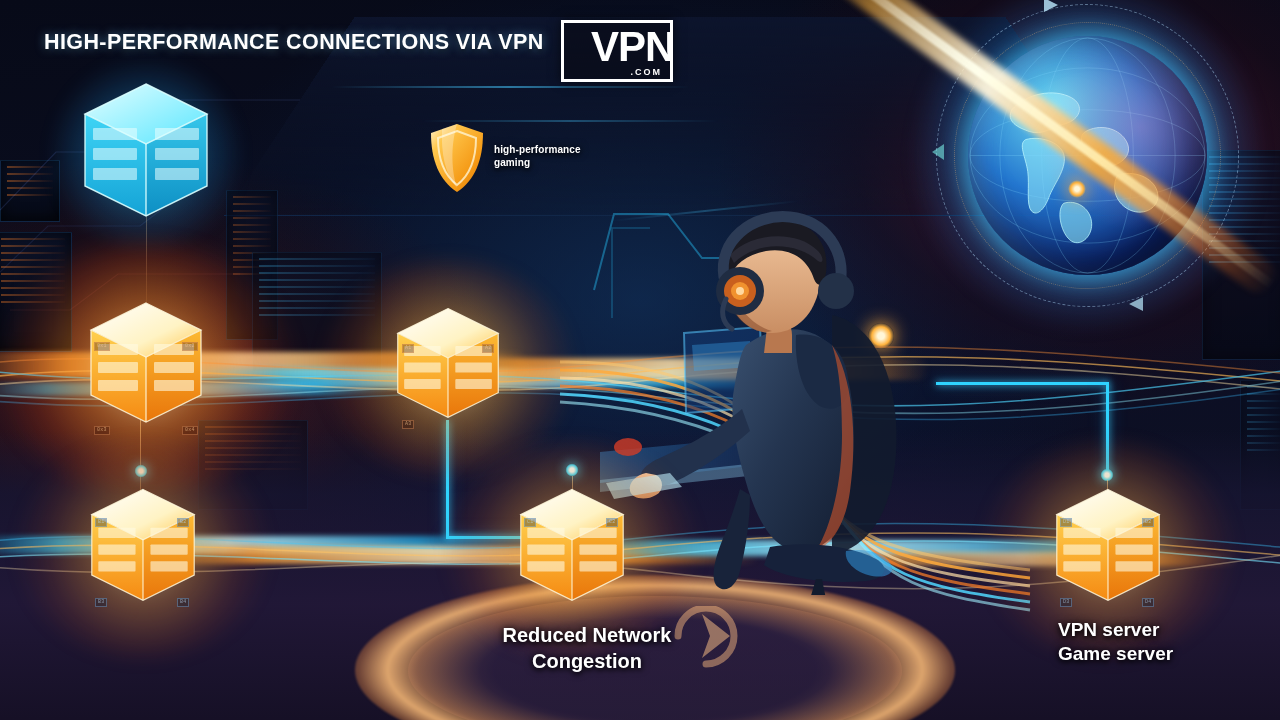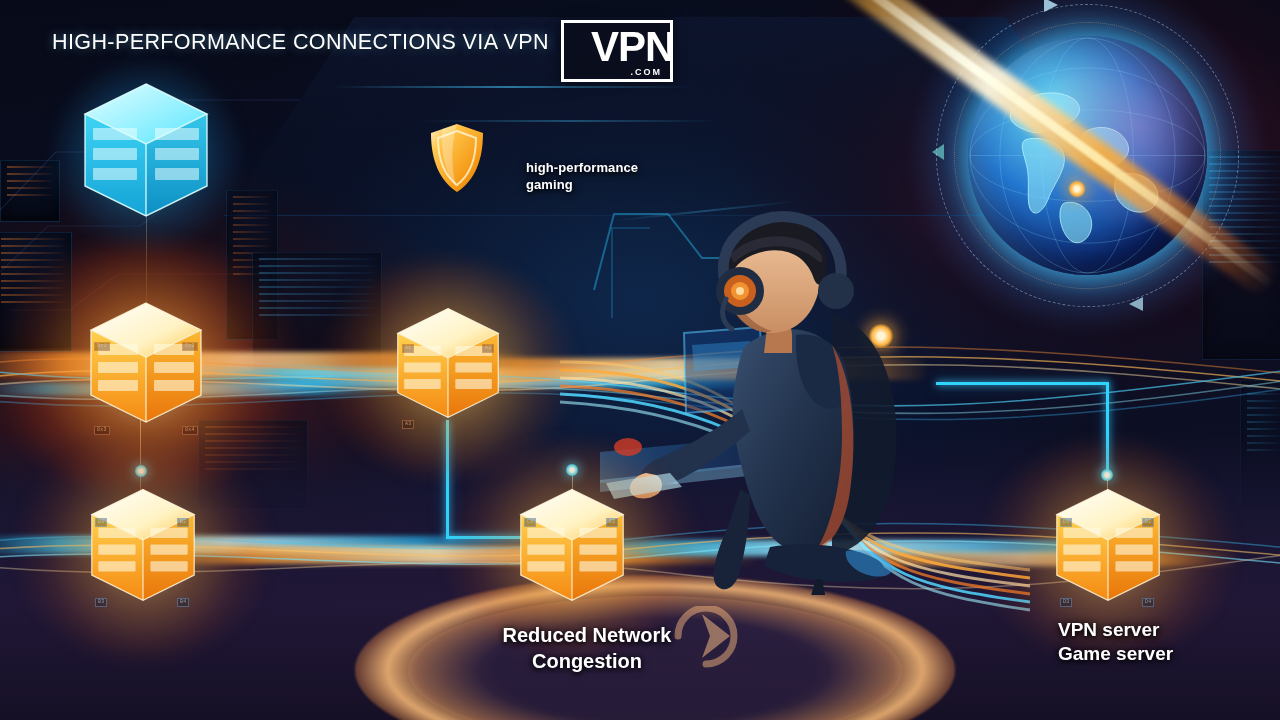--- a/index.html
+++ b/index.html
@@ -155,22 +155,22 @@
     border:1px solid rgba(140,200,255,.35); padding:1px 2px;
     background:rgba(10,25,55,.35);
   }
   .tick.warm { color:rgba(255,205,150,.6); border-color:rgba(255,170,110,.35); background:rgba(60,20,10,.35); }
 
   
   .gamer { position:absolute; left:600px; top:195px; width:360px; height:400px; }
 
   
   .headline {
-    position:absolute; left:52px; top:30px;
-    font-size:21.5px; font-weight:normal; letter-spacing:.4px;
+    position:absolute; left:44px; top:30px;
+    font-size:21.5px; font-weight:bold; letter-spacing:.4px;
     color:#ffffff; text-transform:uppercase;
     text-shadow:0 0 10px rgba(120,200,255,.55), 0 2px 4px rgba(0,0,0,.85);
     white-space:nowrap;
   }
   .logo {
     position:absolute; left:561px; top:20px; width:112px; height:62px;
     border:3px solid #ffffff; background:rgba(10,10,18,.55);
     box-shadow:0 0 10px rgba(0,0,0,.6);
   }
   .logo .wordmark {
@@ -185,21 +185,21 @@
     font-size:9px; font-weight:bold; color:#ffffff;
     letter-spacing:2px;
   }
 
   .label {
     position:absolute; color:#ffffff; font-weight:bold;
     text-shadow:0 0 8px rgba(0,0,0,.9), 0 2px 5px rgba(0,0,0,.85);
     line-height:1.28; white-space:pre-line;
   }
   .label-optimized { left:82px; top:240px; font-size:15.5px; width:190px; text-align:center; }
-  .label-gaming    { left:526px; top:144px; font-size:13px; width:150px; letter-spacing:.1px;margin-top:16px; }
+  .label-gaming    { left:494px; top:144px; font-size:10px; width:150px; letter-spacing:.1px; }
   .label-distance  { left:68px; top:634px; font-size:14.5px; width:200px; text-align:center; }
   .label-congestion{ left:472px; top:623px; font-size:20px; width:230px; text-align:center; }
   .label-vpnserver { left:1058px; top:618px; font-size:19px; width:210px; text-align:left; }
 
   .shield { position:absolute; left:428px; top:122px; width:58px; height:72px; }
 </style>
 </head>
 <body>
 
 <div id="stage">

